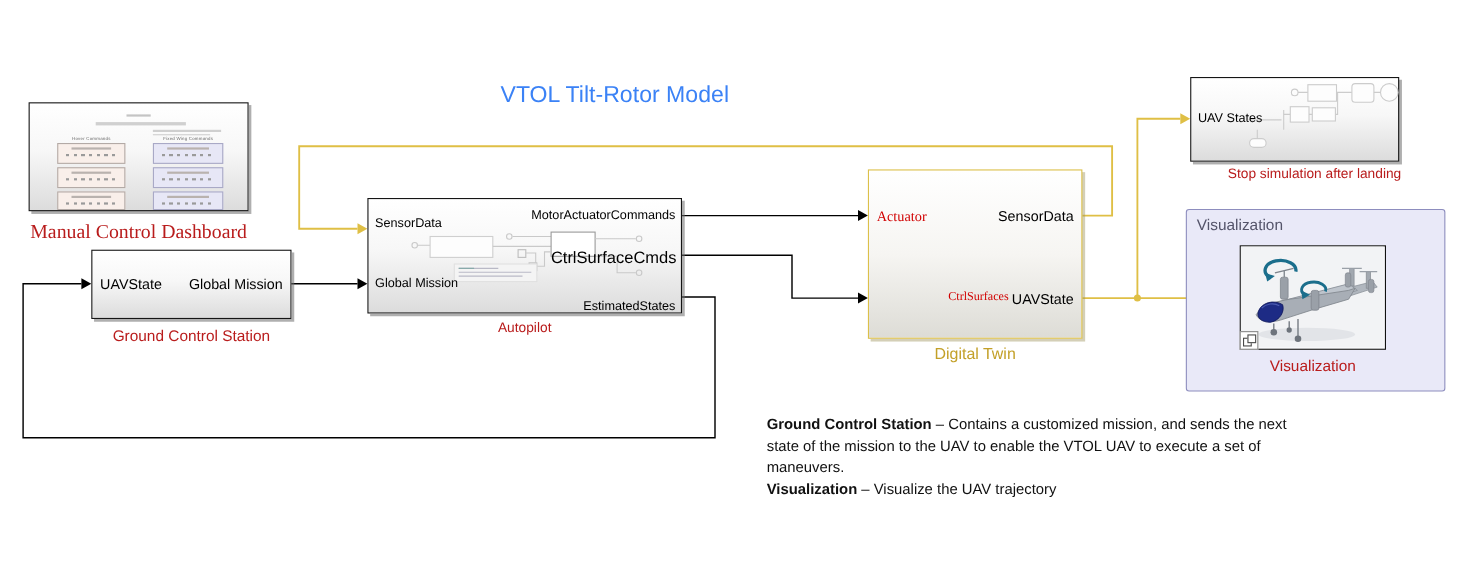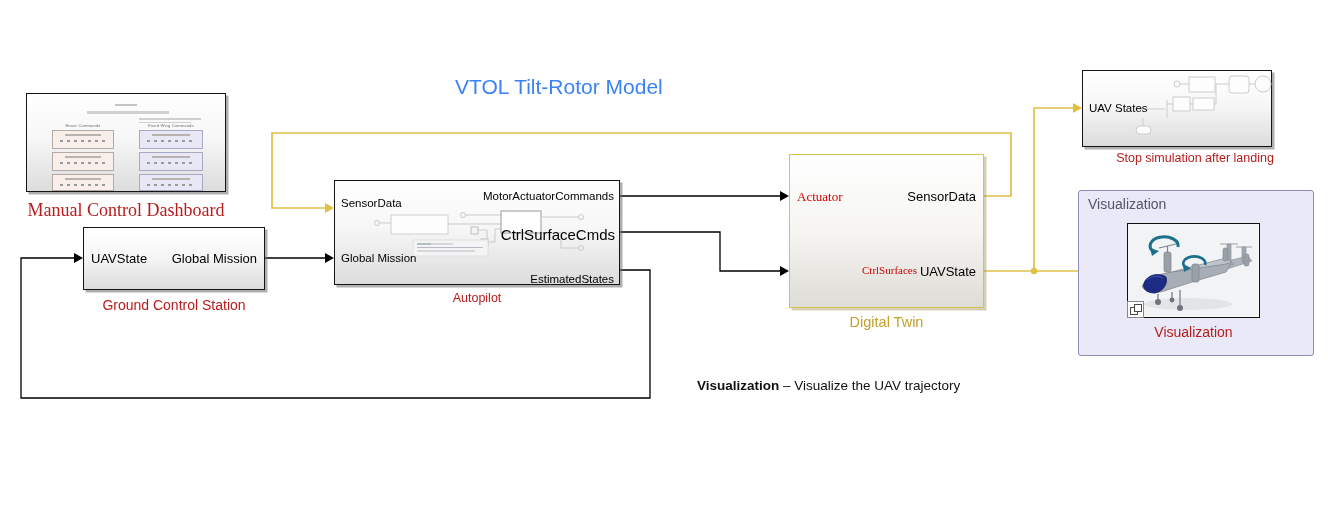--- a/index.html
+++ b/index.html
@@ -254,16 +254,17 @@
       <circle cx="44" cy="76" r="2.4" fill="#6e747c"></circle>
     </svg>
     <div class="badge">
       <div class="sq1"></div>
         <div class="sq2"></div>
     </div>
   </div>
   <div class="blockcaption" style="left:1127px; top:324px; width:133px; font-size:14px;">Visualization</div>
 
   <div class="description" style="left:697px; top:376px; width:488px;">
+    <p><b>Ground Control Station</b><span> – Contains a customized mission, and sends the next state of the mission to the UAV to enable the VTOL UAV to execute a set of maneuvers.</span></p>
     <p><b>Visualization</b><span> – Visualize the UAV trajectory</span></p>
   </div>
 
 </div>
 
 </body></html>

